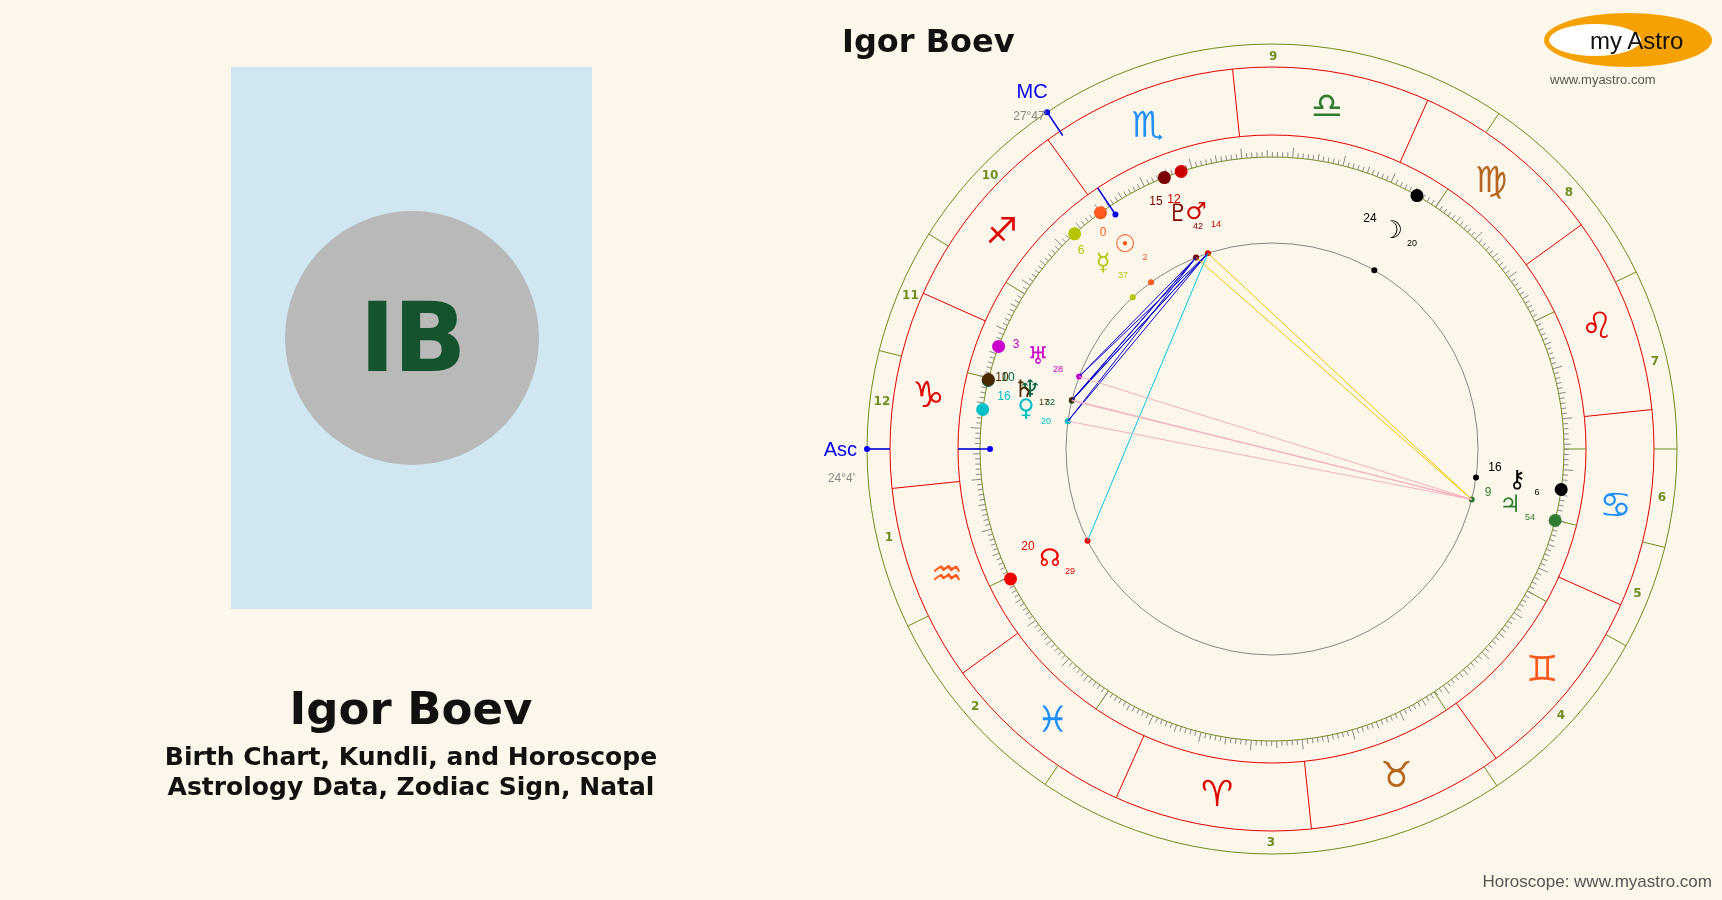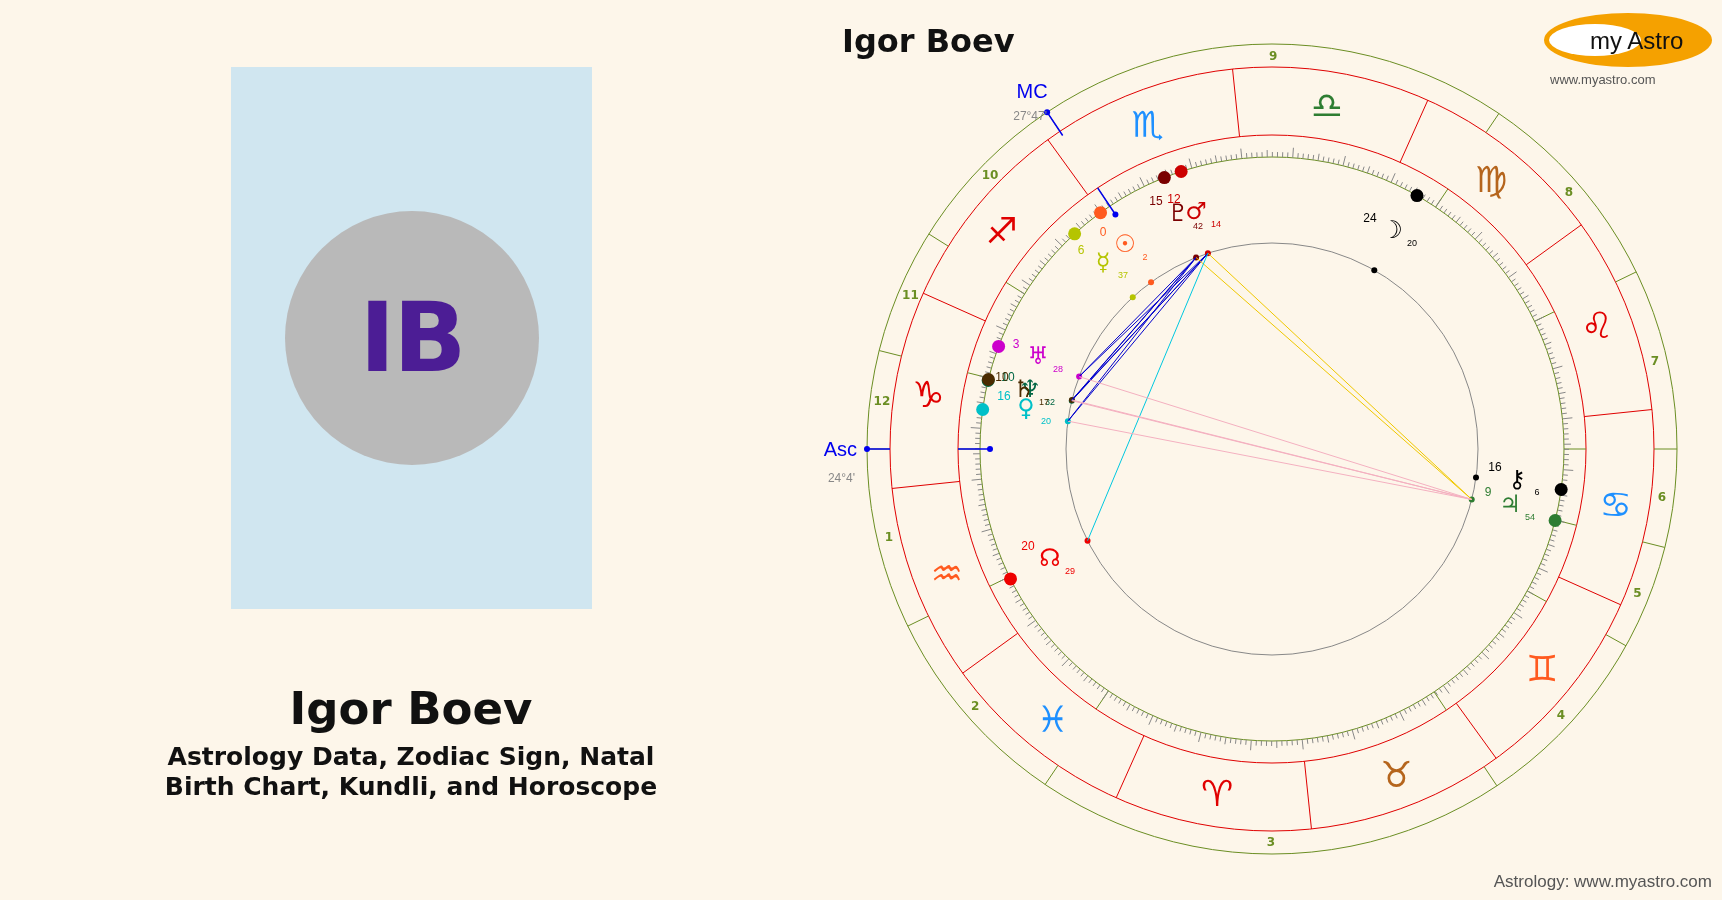--- a/index.html
+++ b/index.html
@@ -1,50 +1,50 @@
 <!DOCTYPE html>
 <html><head>
 <meta charset="utf-8">
 <style>
   html,body{margin:0;padding:0;}
   body{width:1722px;height:900px;background:#fdf6ea;position:relative;overflow:hidden;font-family:"Liberation Sans",sans-serif;}
   .photo{position:absolute;left:231px;top:67px;width:361px;height:542px;background:#d0e6f0;}
   .avatar{position:absolute;left:285px;top:211px;width:254px;height:254px;border-radius:50%;background:#b9b9b9;display:flex;align-items:center;justify-content:center;}
-  .avatar span{color:#4c1d95;font-weight:bold;font-size:96px;font-family:"DejaVu Sans",sans-serif;letter-spacing:-2px;}
+  .avatar span{color:#14532d;font-weight:bold;font-size:96px;font-family:"DejaVu Sans",sans-serif;letter-spacing:-2px;}
   .name{position:absolute;left:0;width:822px;top:682px;text-align:center;font-weight:bold;font-size:45px;color:#111;font-family:"DejaVu Sans",sans-serif;}
   .sub{position:absolute;left:0;width:822px;top:742px;text-align:center;font-weight:bold;font-size:25px;line-height:30px;color:#111;font-family:"DejaVu Sans",sans-serif;}
   .chart-title{position:absolute;left:842px;top:22px;font-weight:bold;font-size:32px;color:#111;font-family:"DejaVu Sans",sans-serif;}
   .logo{position:absolute;left:1543px;top:11px;width:170px;height:58px;}
   .logo-url{position:absolute;left:1550px;top:72px;font-size:13px;color:#555;}
   .copyright{position:absolute;right:10px;top:872px;font-size:17px;color:#555;}
   svg.chart{position:absolute;left:0;top:0;}
 </style>
 </head>
 <body>
 
 <div class="photo">
 </div>
 <div class="avatar">
   <span>IB</span>
 </div>
 <div class="name">Igor Boev</div>
 <div class="sub">
+  <div>Birth Chart, Kundli, and Horoscope</div>
   <div>Astrology Data, Zodiac Sign, Natal</div>
-  <div>Birth Chart, Kundli, and Horoscope</div>
 </div>
 
 <div class="chart-title">Igor Boev</div>
 
 <svg class="logo" viewBox="0 0 170 58">
   <ellipse cx="85" cy="29" rx="84" ry="27" fill="#f5a100"></ellipse>
   <ellipse cx="52" cy="29" rx="46" ry="16" fill="#fff"></ellipse>
   <text x="47" y="38" font-size="24" fill="#111" font-family="Liberation Sans, sans-serif">my Astro</text>
 </svg>
 <div class="logo-url">www.myastro.com</div>
-<div class="copyright">Astrology: www.myastro.com</div>
+<div class="copyright">Horoscope: www.myastro.com</div>
 
 <svg class="chart" id="chart" width="1722" height="900" viewBox="0 0 1722 900">
     <circle cx="1272" cy="449" r="405" fill="none" stroke="#6b8e23" stroke-width="1"></circle>
     <circle cx="1272" cy="449" r="382" fill="none" stroke="#e00000" stroke-width="1"></circle>
     <circle cx="1272" cy="449" r="314" fill="none" stroke="#e00000" stroke-width="1"></circle>
     <circle cx="1272" cy="449" r="292" fill="none" stroke="#6b8e23" stroke-width="1"></circle>
     <circle cx="1272" cy="449" r="206" fill="none" stroke="#888" stroke-width="1"></circle>
     <line x1="867" y1="448.99999999999994" x2="890" y2="448.99999999999994" stroke="#6b8e23" stroke-width="1"></line>
     <line x1="958" y1="448.99999999999994" x2="980" y2="448.99999999999994" stroke="#6b8e23" stroke-width="1"></line>
     <text x="889.0186319803568" y="541.1718308180261" font-size="12" font-weight="bold" fill="#6b8e23" text-anchor="middle" font-family="DejaVu Sans, sans-serif">1</text>

